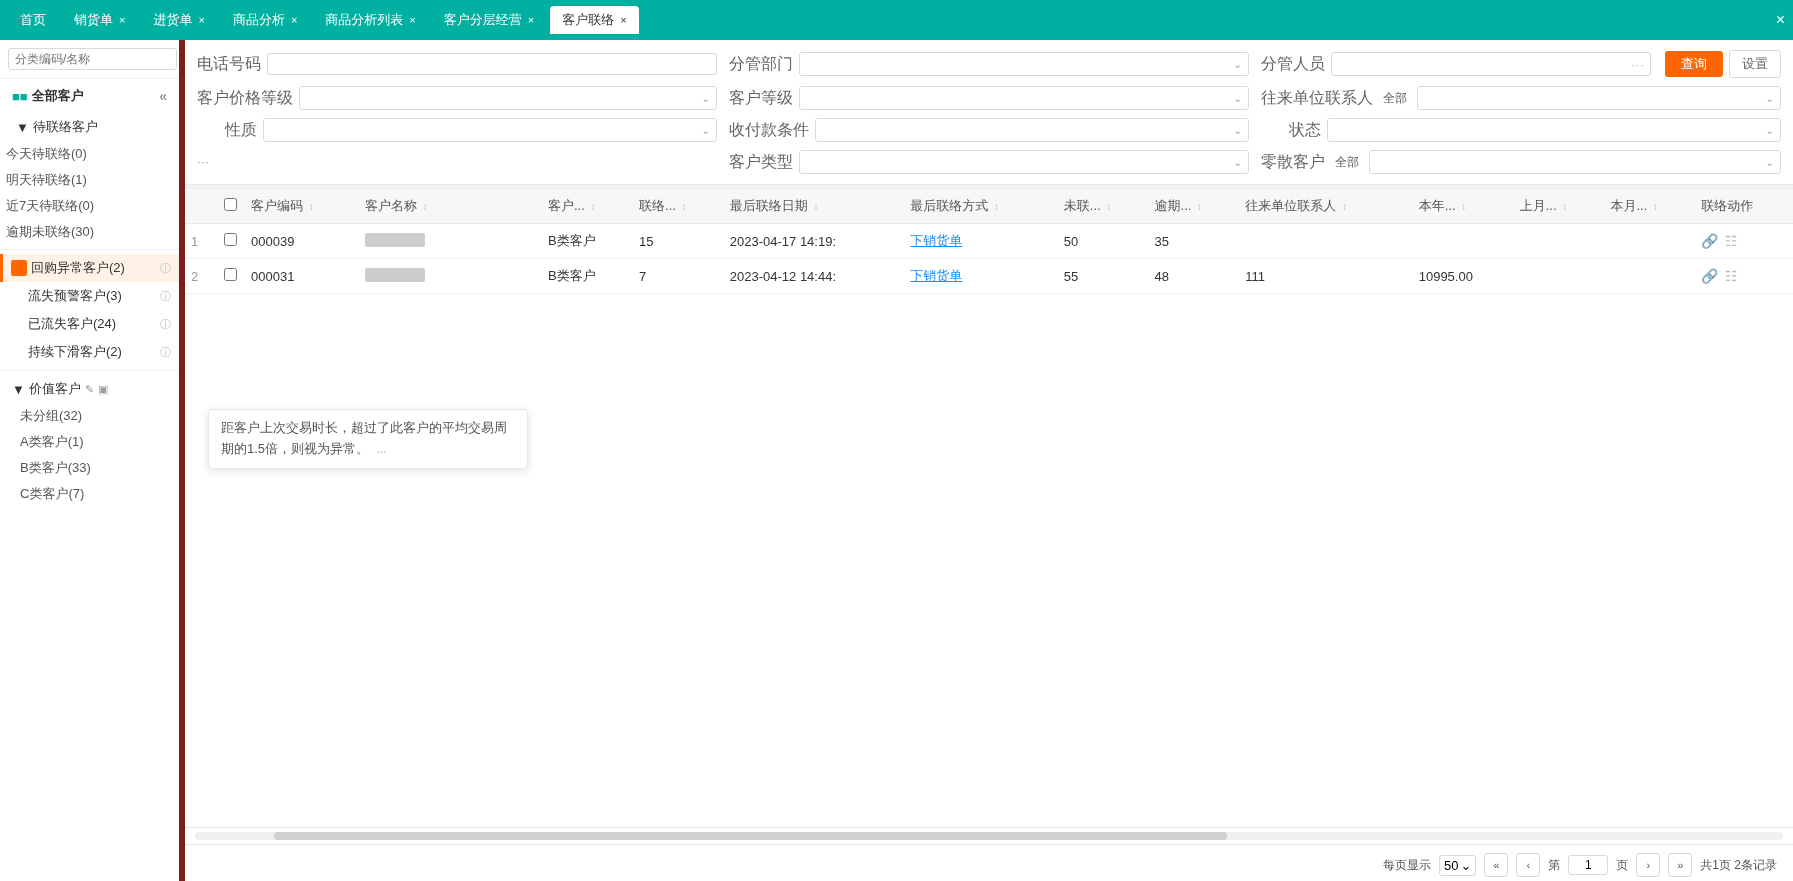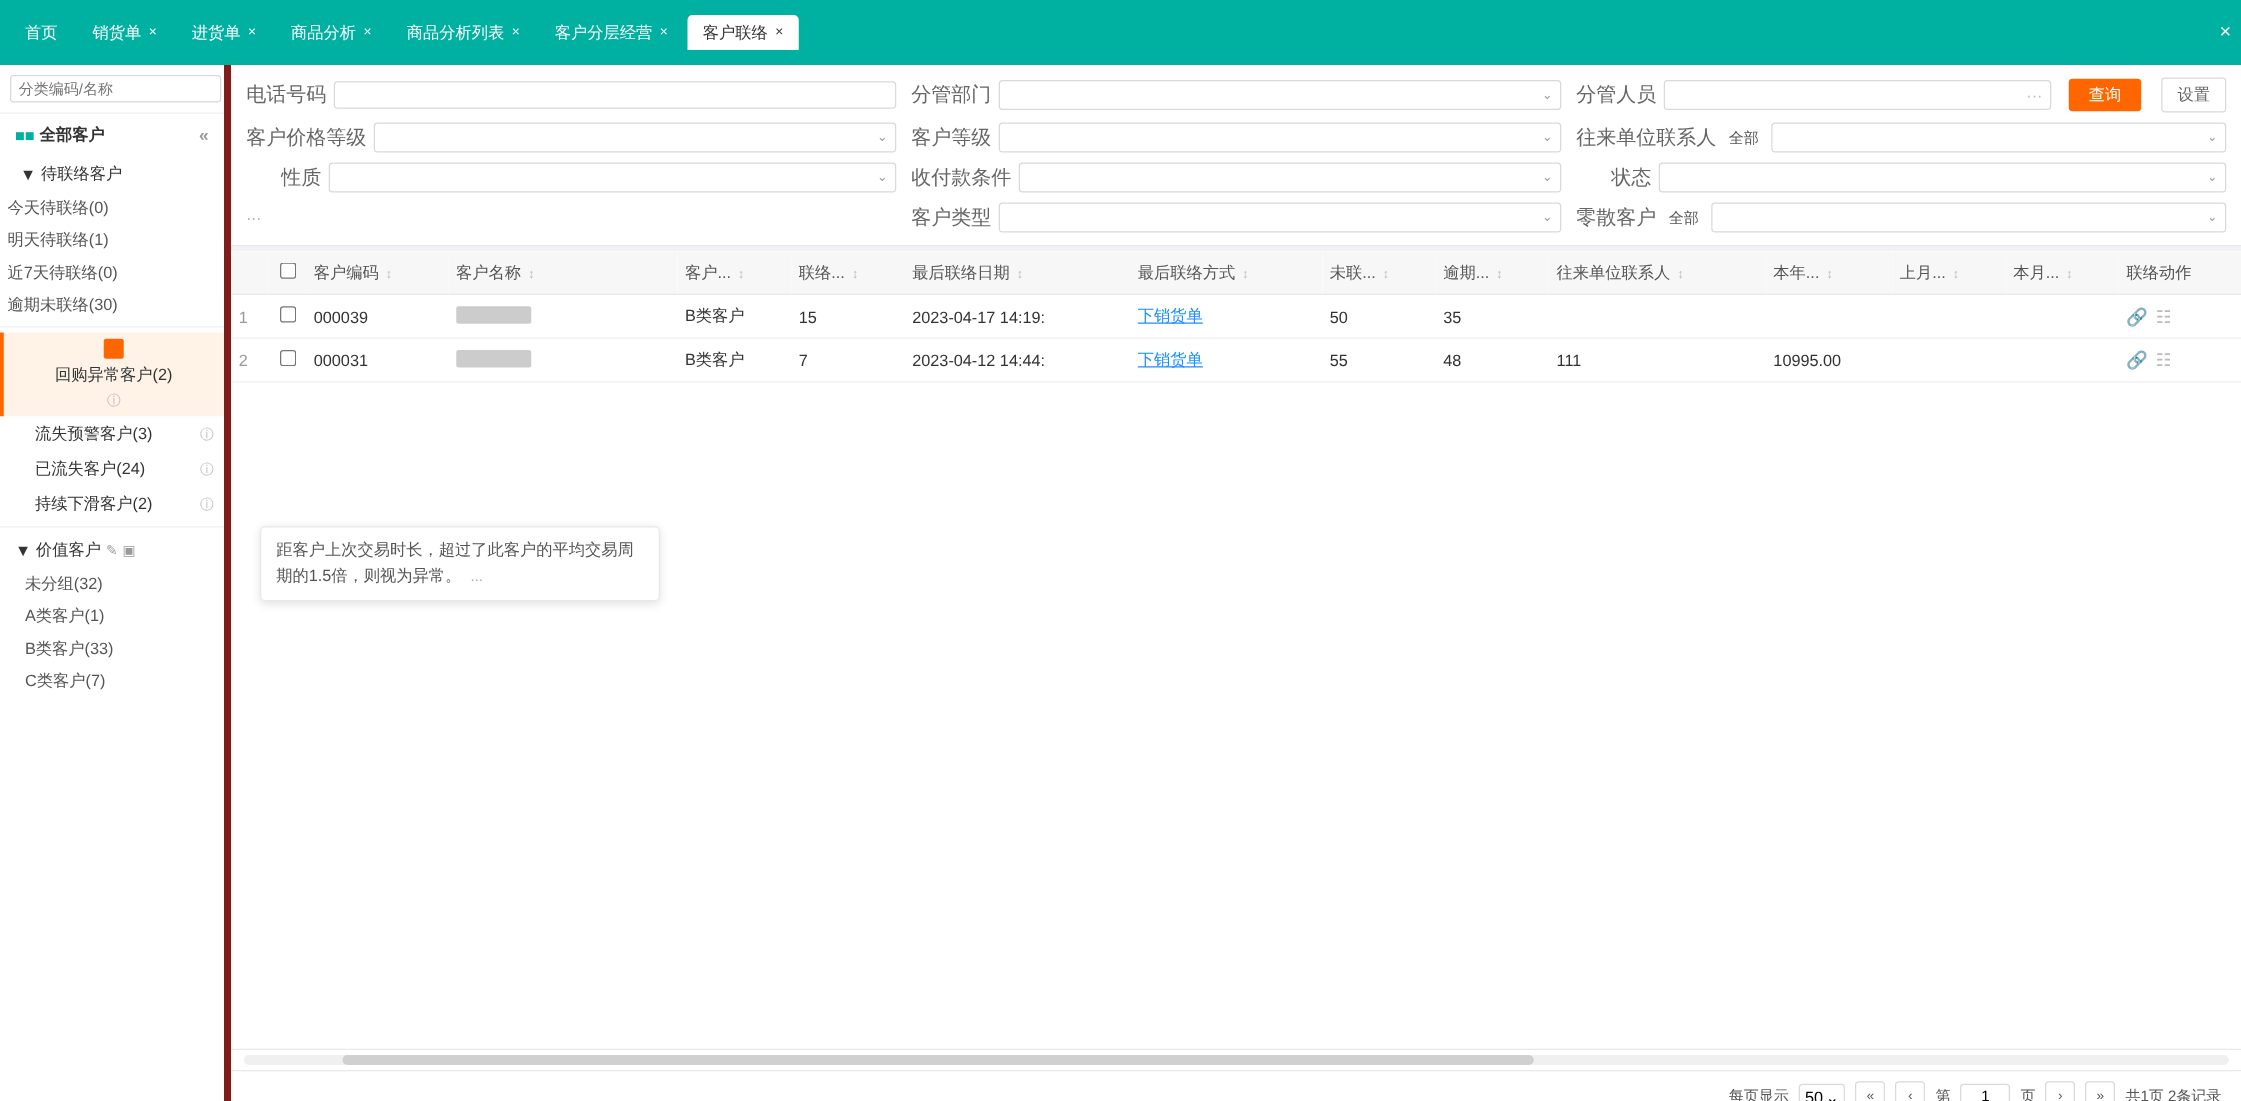--- a/index.html
+++ b/index.html
@@ -1,20 +1,20 @@
 <!DOCTYPE html>
 <html><head>
   <meta charset="utf-8">
   <style>
     * { box-sizing: border-box; margin: 0; padding: 0; font-family: 'Microsoft YaHei', Arial, sans-serif; font-size: 13px; }
     body { background: #f0f2f5; overflow: hidden; }
 
     
     .top-nav {
-      display: flex; align-items: center; background: #00b0a0; height: 52px; padding: 0 8px; gap: 4px; position: relative;
+      display: flex; align-items: center; background: #00b0a0; height: 40px; padding: 0 8px; gap: 4px; position: relative;
     }
     .nav-tab {
       display: flex; align-items: center; padding: 0 12px; height: 28px; color: #fff; cursor: pointer; border-radius: 4px 4px 0 0; white-space: nowrap; font-size: 13px; gap: 4px;
     }
     .nav-tab.active { background: #fff; color: #333; }
     .nav-tab .close-x { font-size: 11px; color: inherit; margin-left: 2px; }
     .nav-close-btn { position: absolute; right: 8px; top: 50%; transform: translateY(-50%); color: #fff; cursor: pointer; font-size: 16px; }
 
     
     .main-layout { display: flex; height: calc(100vh - 36px); }
@@ -26,21 +26,21 @@
     .sidebar-search .search-icon { color: #999; cursor: pointer; }
 
     .sidebar-section-title { display: flex; align-items: center; padding: 8px 12px; font-weight: bold; color: #333; gap: 4px; }
     .sidebar-section-title .collapse-btn { margin-left: auto; cursor: pointer; color: #999; font-size: 14px; }
     .sidebar-group-label { display: flex; align-items: center; padding: 5px 12px 5px 16px; color: #333; cursor: pointer; gap: 4px; font-size: 12px; }
     .sidebar-item { padding: 4px 12px 4px 6px; color: #555; cursor: pointer; font-size: 12px; }
 
     .sidebar-divider { border: none; border-top: 1px solid #f0f0f0; margin: 4px 0; }
 
     .sidebar-item-row { display: flex; align-items: center; padding: 5px 8px 5px 8px; cursor: pointer; font-size: 12px; gap: 4px; }
-    .sidebar-item-row.highlighted { background: #fff3e8; border-left: 3px solid #ff6600; flex-direction: column; }
+    .sidebar-item-row.highlighted { background: #fff3e8; border-left: 3px solid #ff6600; }
     .sidebar-item-row .item-icon { width: 16px; height: 16px; background: #ff6600; border-radius: 2px; flex-shrink: 0; display: flex; align-items: center; justify-content: center; }
     .sidebar-item-row .item-label { flex: 1; color: #333; }
     .sidebar-item-row .info-icon { color: #bbb; font-size: 11px; cursor: pointer; }
     .sidebar-value-header { display: flex; align-items: center; padding: 5px 12px; font-size: 12px; color: #333; cursor: pointer; gap: 4px; }
     .sidebar-value-header .edit-icon { color: #999; cursor: pointer; font-size: 11px; }
     .sidebar-value-item { padding: 4px 12px 4px 20px; font-size: 12px; color: #555; cursor: pointer; }
 
     
     .content-area { flex: 1; display: flex; flex-direction: column; overflow: hidden; background: #f0f2f5; }
 
@@ -53,21 +53,21 @@
     .export-btn { margin-left: auto; display: flex; align-items: center; gap: 3px; color: #555; cursor: pointer; font-size: 12px; border: 1px solid #d9d9d9; border-radius: 3px; padding: 3px 8px; }
 
     
     .adv-filter { background: #fff; padding: 10px 12px; border-bottom: 1px solid #e8e8e8; display: grid; grid-template-columns: 1fr 1fr 1fr; gap: 8px 12px; }
     .filter-row { display: flex; align-items: center; gap: 6px; }
     .filter-label { color: #666; font-size: 16px; white-space: nowrap; min-width: 60px; text-align: right; flex-shrink: 0; }
     .filter-input { flex: 1; border: 1px solid #d9d9d9; border-radius: 3px; padding: 3px 6px; font-size: 12px; outline: none; }
     .filter-select { flex: 1; display: flex; align-items: center; justify-content: space-between; border: 1px solid #d9d9d9; border-radius: 3px; padding: 3px 6px; font-size: 12px; cursor: pointer; background: #fff; min-height: 24px; }
     .filter-select .placeholder { color: #bbb; }
     .filter-select .chevron { color: #999; font-size: 10px; }
-    .filter-actions { display: flex; gap: 16px; align-items: center; justify-content: flex-start; }
+    .filter-actions { display: flex; gap: 6px; align-items: center; justify-content: flex-start; }
     .btn-query { background: #ff6600; color: #fff; border: none; border-radius: 3px; padding: 4px 16px; cursor: pointer; font-size: 13px; }
     .btn-settings { background: #fff; color: #666; border: 1px solid #d9d9d9; border-radius: 3px; padding: 4px 12px; cursor: pointer; font-size: 13px; }
     .filter-more-tag { color: #999; font-size: 12px; cursor: pointer; }
 
     
     .table-wrap { flex: 1; overflow: auto; background: #fff; }
     table { width: 100%; border-collapse: collapse; font-size: 12px; }
     thead tr { background: #f7f7f7; }
     th { padding: 8px 6px; text-align: left; color: #555; font-weight: normal; border-bottom: 1px solid #e8e8e8; white-space: nowrap; position: relative; cursor: pointer; user-select: none; }
     th .sort-icon { color: #bbb; font-size: 10px; margin-left: 2px; }

